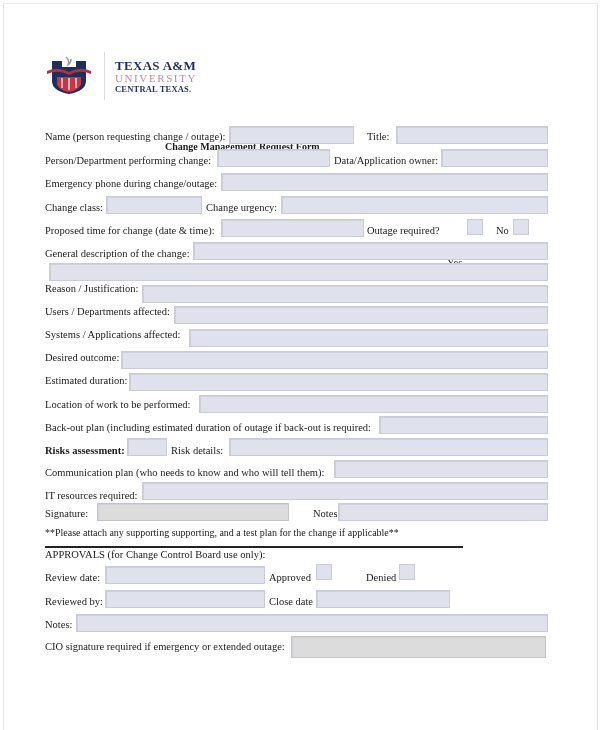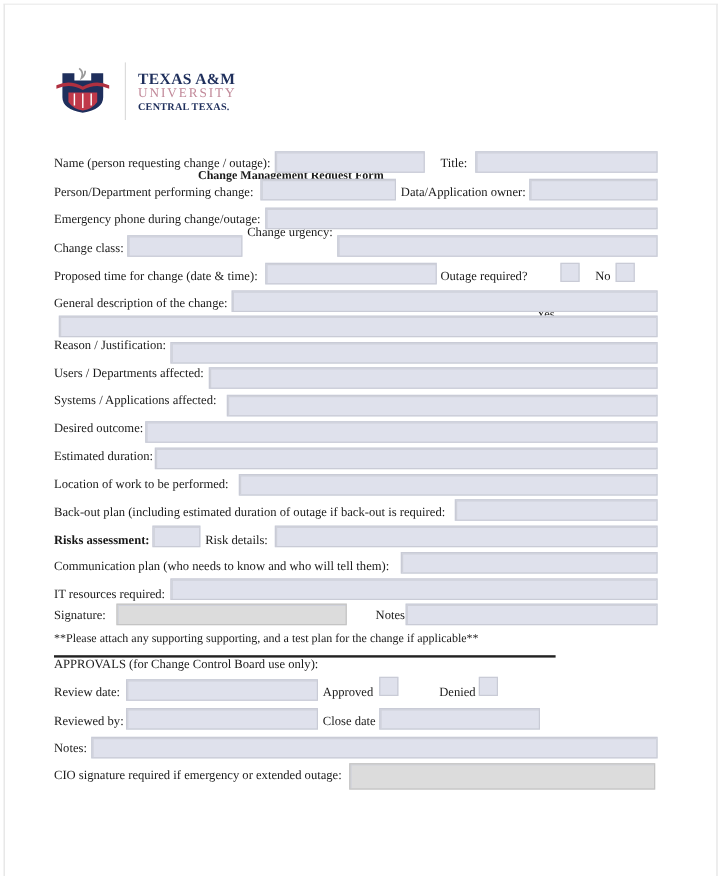--- a/index.html
+++ b/index.html
@@ -46,21 +46,21 @@
 <div class="lbl" style="left:45px;top:154px;">Person/Department performing change:</div>
 <input class="fld" style="left: 217px; top: 149px; width: 113px;" value="">
 <div class="lbl" style="left:334px;top:154px;">Data/Application owner:</div>
 <input class="fld" style="left: 441px; top: 149px; width: 107px;" value="">
 
 <div class="lbl" style="left:45px;top:177px;">Emergency phone during change/outage:</div>
 <input class="fld" style="left: 221px; top: 173px; width: 327px;" value="">
 
 <div class="lbl" style="left:45px;top:201px;">Change class:</div>
 <input class="fld" style="left: 106px; top: 196px; width: 96px;" value="">
-<div class="lbl" style="left:206px;top:188px;">Change urgency:</div>
+<div class="lbl" style="left:206px;top:201px;">Change urgency:</div>
 <input class="fld" style="left: 281px; top: 196px; width: 267px;" value="">
 
 <div class="lbl" style="left:45px;top:224px;">Proposed time for change (date &amp; time):</div>
 <input class="fld" style="left: 221px; top: 219px; width: 143px;" value="">
 <div class="lbl" style="left:367px;top:224px;">Outage required?</div>
 <div class="lbl" style="left:447px;top:224px;margin-top:32px;">Yes</div>
 <div class="chk" style="left:467px;top:219px;"></div>
 <div class="lbl" style="left:496px;top:224px;">No</div>
 <div class="chk" style="left:513px;top:219px;"></div>
 

